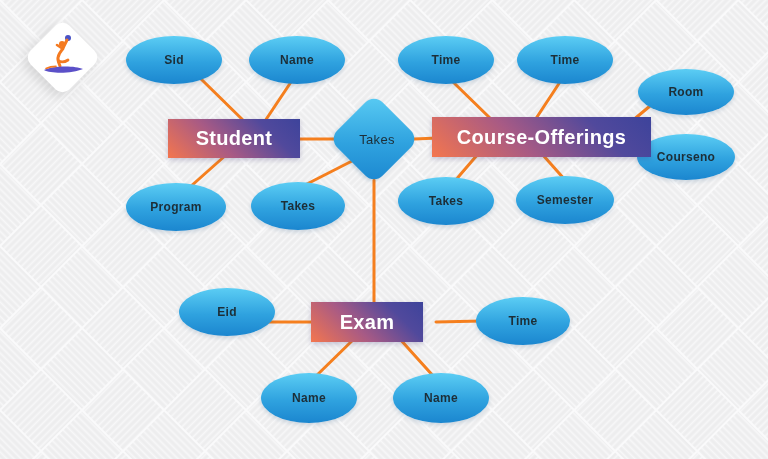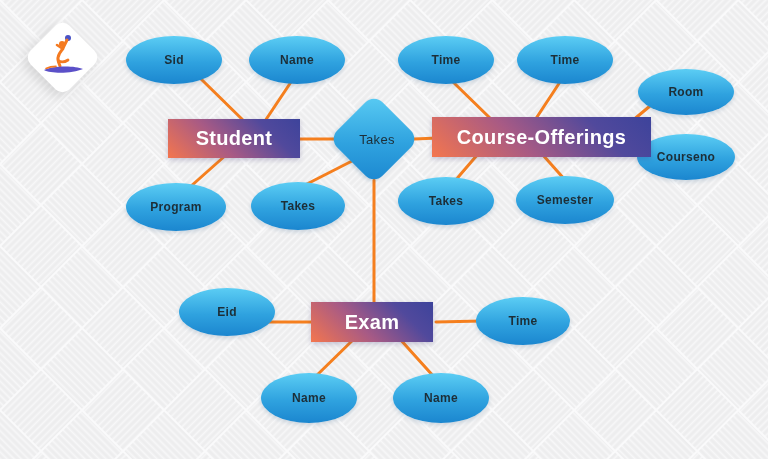--- a/index.html
+++ b/index.html
@@ -129,17 +129,17 @@
     <div class="rel-shape"></div>
     <span class="lbl">Takes</span>
   </div>
 
   <div class="node entity" style="left:168px;top:119px;width:132px;height:39px">
     <span class="lbl">Student</span>
   </div>
   <div class="node entity" style="left:432px;top:117px;width:219px;height:40px">
     <span class="lbl">Course-Offerings</span>
   </div>
-  <div class="node entity" style="left:311px;top:302px;width:122px;height:40px">
+  <div class="node entity" style="left:311px;top:302px;width:112px;height:40px">
     <span class="lbl">Exam</span>
   </div>
 
 </div>
 
 </body></html>

